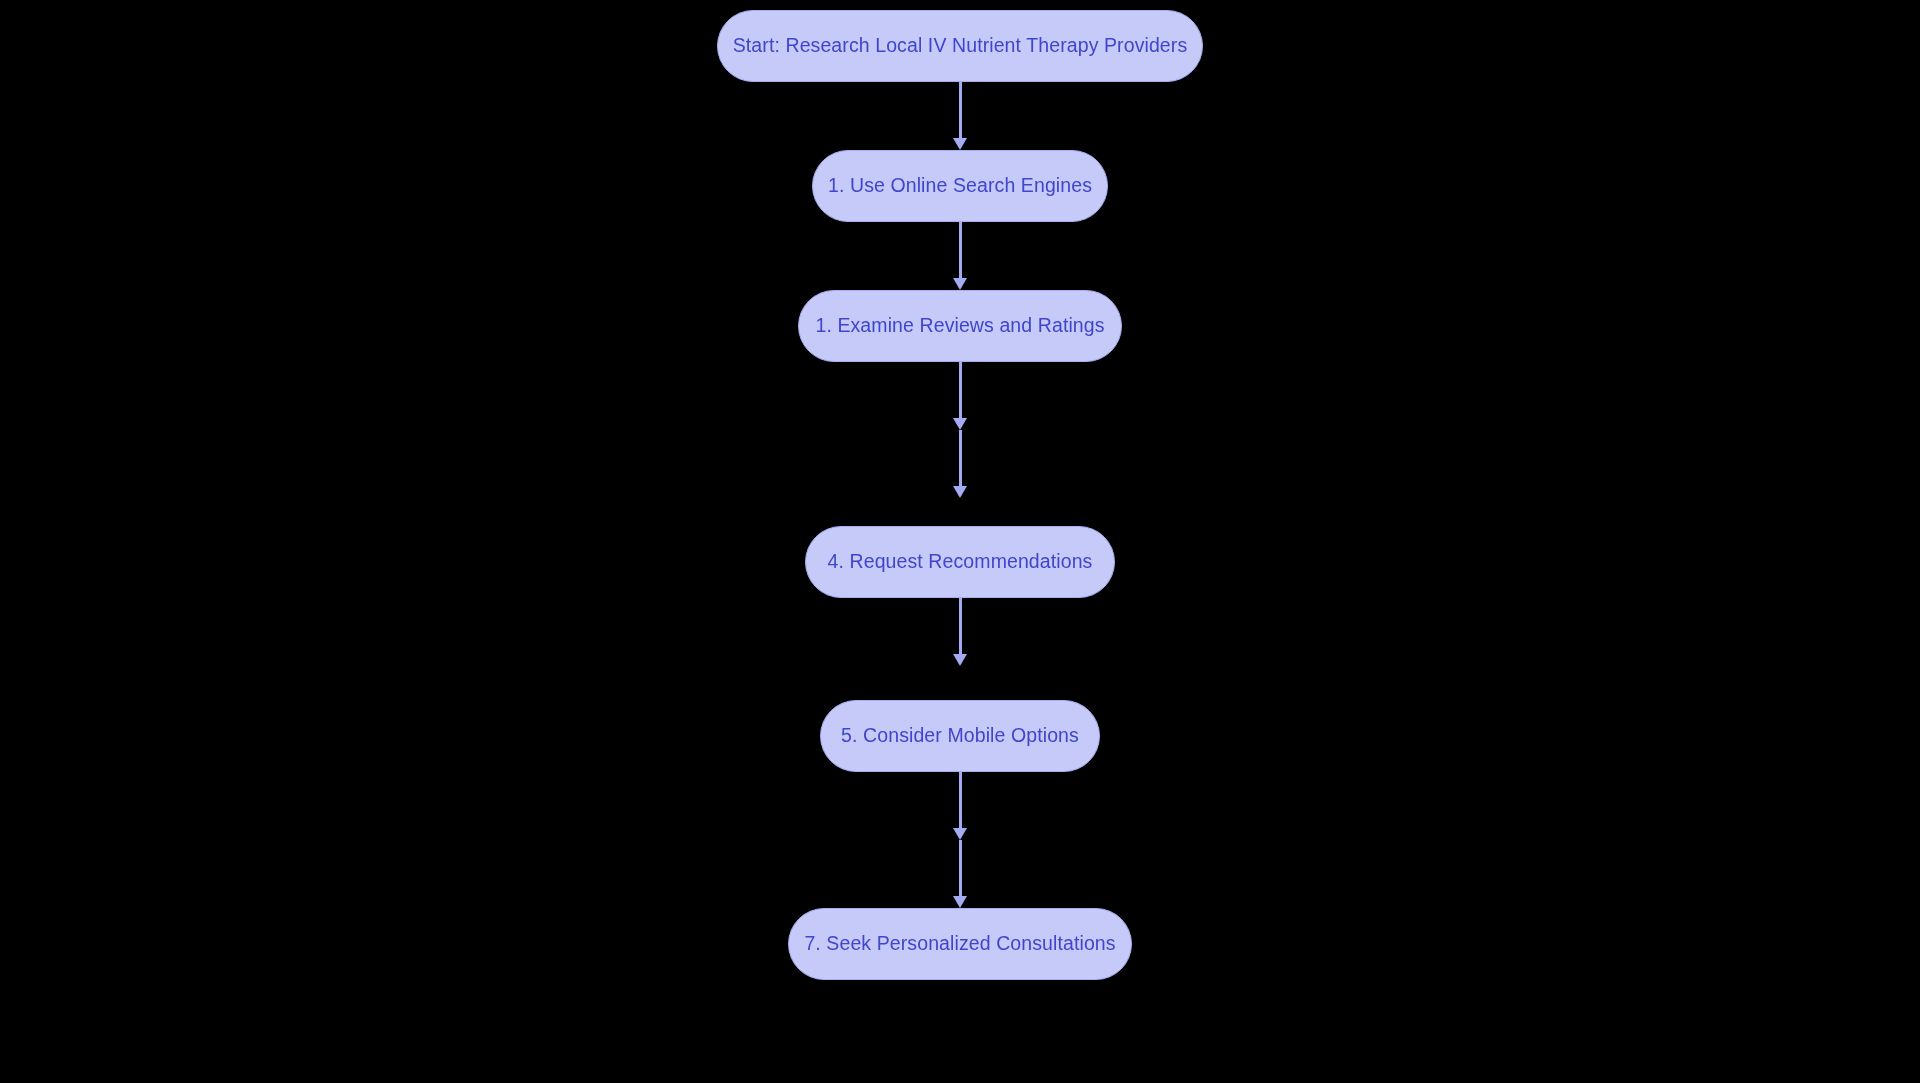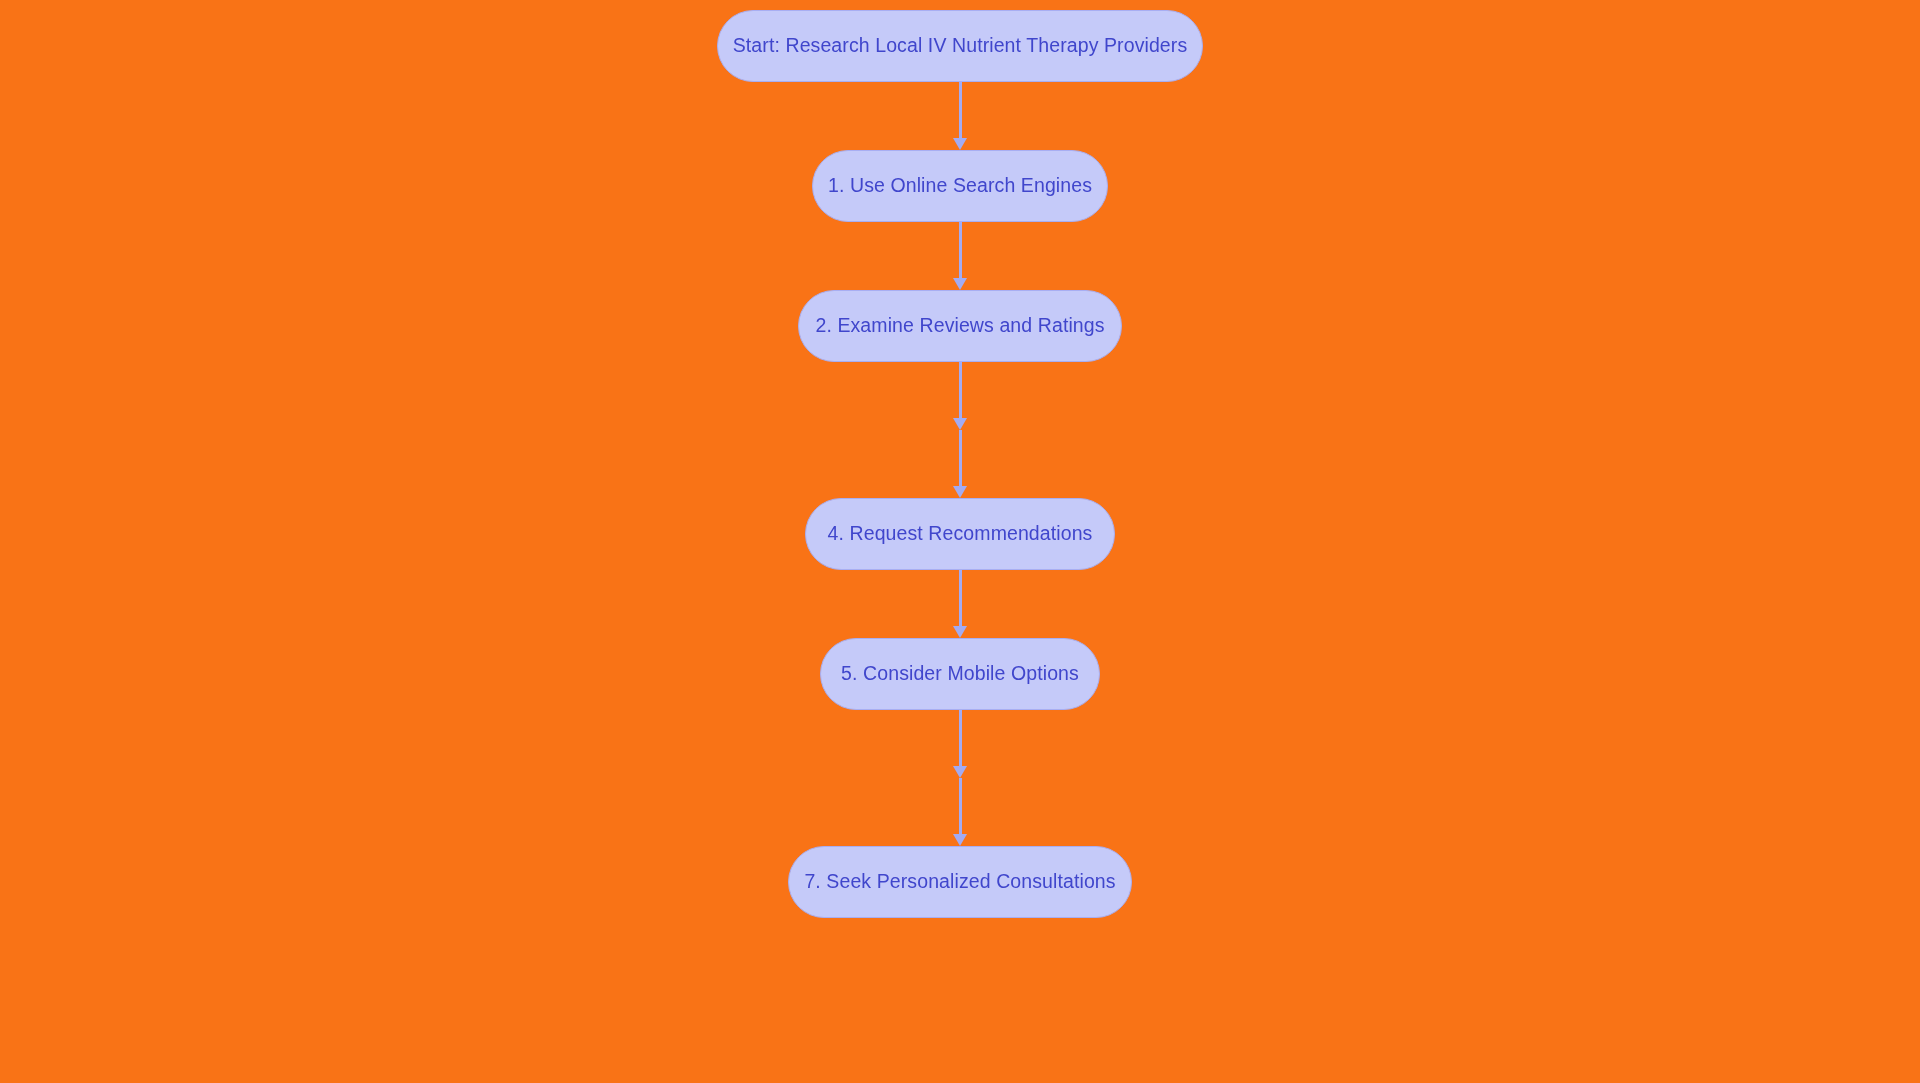--- a/index.html
+++ b/index.html
@@ -11,21 +11,21 @@
     width: 1920px;
     height: 1083px;
     overflow: hidden;
     font-family: "Liberation Sans", sans-serif;
   }
 
   #flow-canvas {
     position: relative;
     width: 1920px;
     height: 1083px;
-    background: #f97316;
+    background: #000000;
   }
 
   .flow-column {
     position: absolute;
     left: 0;
     top: 0;
     width: 1920px;
     display: flex;
     flex-direction: column;
     align-items: center;
@@ -99,44 +99,44 @@
     <div class="node" style="width:296px;align-items:center;">
       <span class="node-label">1. Use Online Search Engines</span>
     </div>
 
     <div class="connector" style="height:68px;">
       <div class="connector-line"></div>
       <div class="connector-arrow"></div>
     </div>
 
     <div class="node" style="width:324px;">
-      <span class="node-label">2. Examine Reviews and Ratings</span>
+      <span class="node-label">1. Examine Reviews and Ratings</span>
     </div>
 
     <div class="connector" style="height:68px;">
       <div class="connector-line"></div>
       <div class="connector-arrow"></div>
     </div>
 
 
     <div class="connector" style="height:68px;">
       <div class="connector-line"></div>
       <div class="connector-arrow"></div>
     </div>
 
-    <div class="node" style="width:310px;">
+    <div class="node" style="width:310px;margin-top:28px;">
       <span class="node-label">4. Request Recommendations</span>
     </div>
 
     <div class="connector" style="height:68px;">
       <div class="connector-line"></div>
       <div class="connector-arrow"></div>
     </div>
 
-    <div class="node" style="width:280px;">
+    <div class="node" style="width:280px;margin-top:34px;">
       <span class="node-label">5. Consider Mobile Options</span>
     </div>
 
     <div class="connector" style="height:68px;">
       <div class="connector-line"></div>
       <div class="connector-arrow"></div>
     </div>
 
 
     <div class="connector" style="height:68px;">

